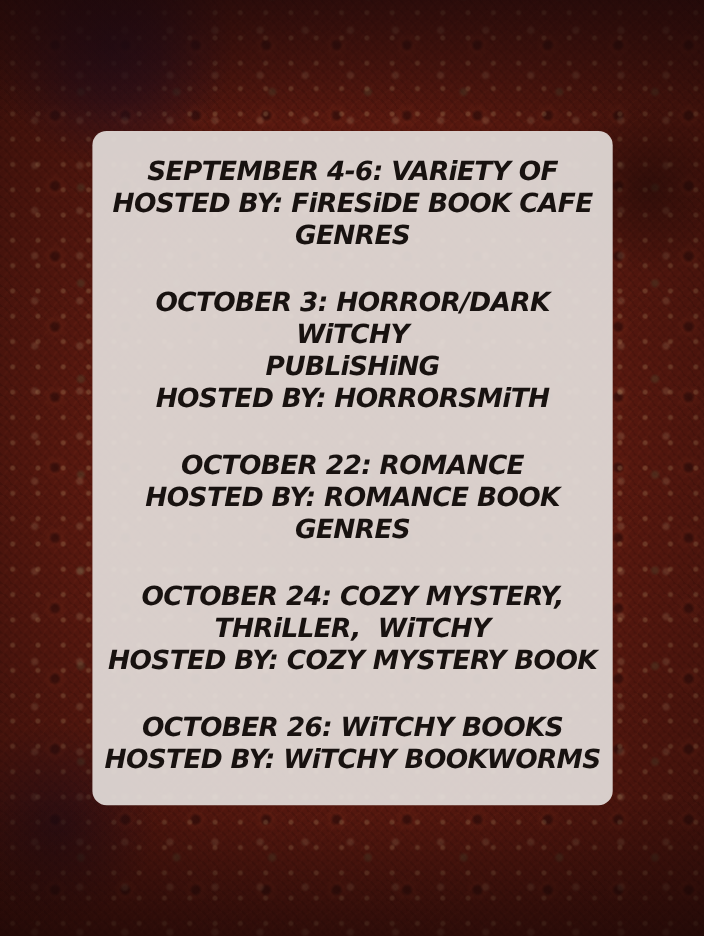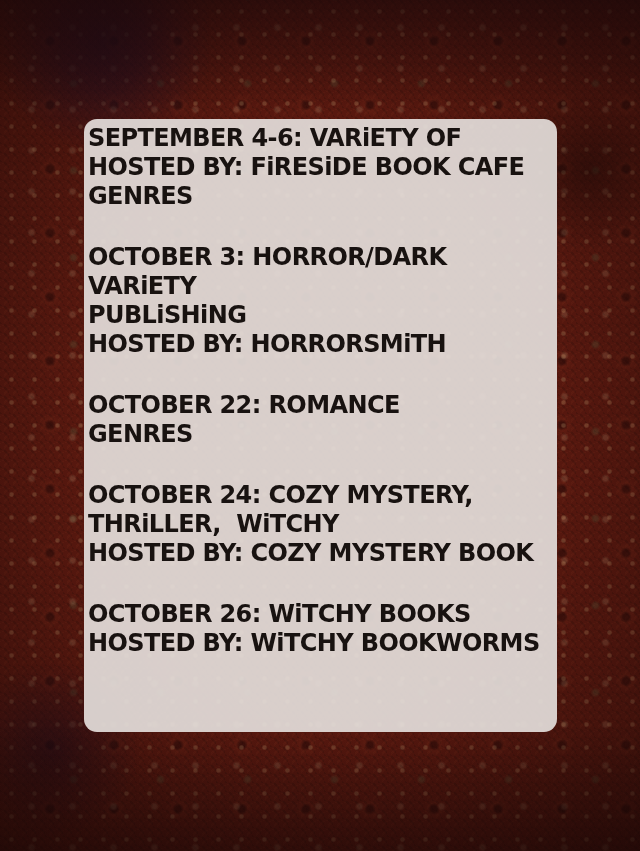--- a/index.html
+++ b/index.html
@@ -56,23 +56,25 @@
       no-repeat, no-repeat, no-repeat, no-repeat, no-repeat,
       repeat, repeat, repeat, repeat, repeat, repeat;
   }
   .panel {
     position: absolute;
     left: 84px;
     top: 119px;
     width: 473px;
     height: 613px;
     box-sizing: border-box;
-    padding: 5px 4px;
+    padding: 23px 4px;
     border-radius: 13px;
     background: rgba(228,222,219,0.92);
+    text-align: center;
+    font-style: italic;
   }
   .event { margin: 0 0 32px 0; }
   .event:last-child { margin-bottom: 0; }
   .line {
     font-family: "DejaVu Sans", "Liberation Sans", sans-serif;
     font-weight: bold;
     font-size: 24px;
     line-height: 29px;
     letter-spacing: -0.6px;
     color: #181210;
@@ -88,27 +90,28 @@
   <div class="panel">
 
     <section class="event">
       <div class="line">SEPTEMBER 4-6: VARiETY OF</div>
       <div class="line">HOSTED BY: FiRESiDE BOOK CAFE</div>
       <div class="line">GENRES</div>
     </section>
 
     <section class="event">
       <div class="line">OCTOBER 3: HORROR/DARK</div>
-      <div class="line">VARiETY</div>
+      <div class="line">WiTCHY</div>
       <div class="line">PUBLiSHiNG</div>
       <div class="line">HOSTED BY: HORRORSMiTH</div>
     </section>
 
     <section class="event">
       <div class="line">OCTOBER 22: ROMANCE</div>
+      <div class="line">HOSTED BY: ROMANCE BOOK</div>
       <div class="line">GENRES</div>
     </section>
 
     <section class="event">
       <div class="line">OCTOBER 24: COZY MYSTERY,</div>
       <div class="line">THRiLLER,  WiTCHY</div>
       <div class="line">HOSTED BY: COZY MYSTERY BOOK</div>
     </section>
 
     <section class="event">

